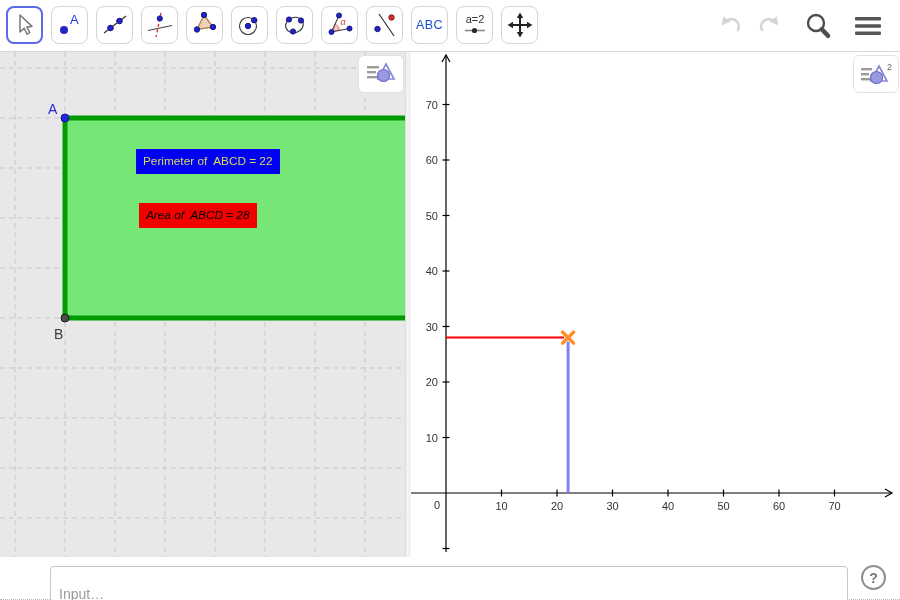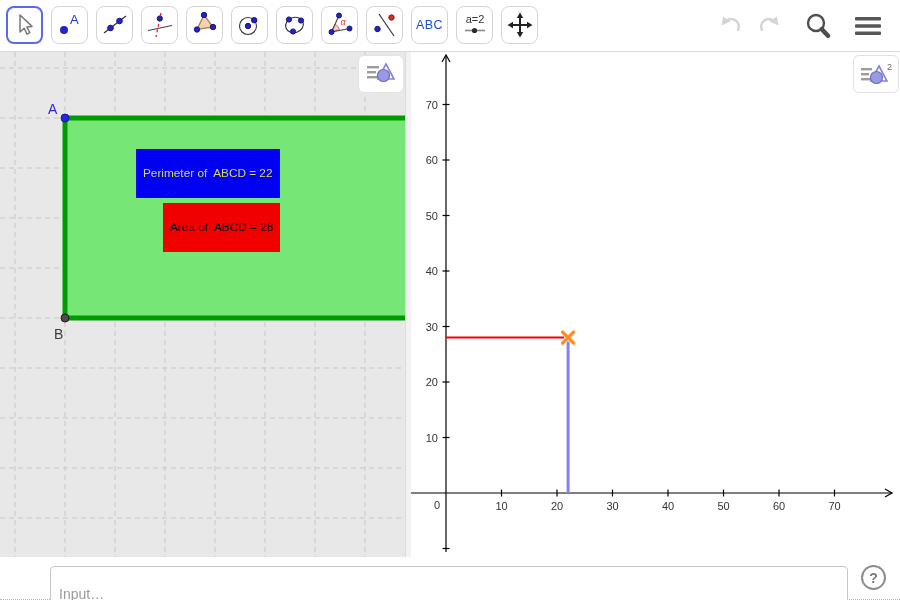--- a/index.html
+++ b/index.html
@@ -19,21 +19,21 @@
 
   
   .main{display:flex;height:505px;}
   .view{position:relative;overflow:hidden;}
   .view1{width:405px;background:#e8e8e8;}
   .divider{width:6px;background:#f2f2f2;border-left:1px solid #dcdcdc;box-sizing:border-box;}
   .view2{width:489px;background:#ffffff;}
   .stylebar-btn{position:absolute;top:3px;right:1px;width:46px;height:38px;background:#fff;
                 border:1px solid #e2e2e2;border-radius:6px;display:flex;align-items:center;
                 justify-content:center;padding:0;cursor:pointer;}
-  .glabel{position:absolute;font-size:11.8px;line-height:17px;padding:16px 7px;white-space:pre;cursor:move;}
+  .glabel{position:absolute;font-size:11.8px;line-height:17px;padding:4px 7px;white-space:pre;cursor:move;}
 
   
   .inputbar{position:relative;height:43px;background:#fff;border-bottom:1px dotted #b5b5b5;box-sizing:border-box;}
   .inputbar input{position:absolute;left:50px;top:9px;width:780px;height:22px;border:1px solid #c6c6c6;
                   border-radius:4px;padding:16px 8px;font-size:14px;color:#333;outline:none;
                   font-family:"Liberation Sans",sans-serif;}
   .inputbar input::placeholder{color:#9b9b9b;}
   .help-btn{position:absolute;right:14px;top:8px;width:25px;height:25px;border-radius:50%;
             border:2px solid #8d8d8d;background:#fff;color:#777;font-size:14px;font-weight:bold;
             display:flex;align-items:center;justify-content:center;padding:0;cursor:pointer;box-sizing:border-box;}
@@ -196,21 +196,21 @@
             <line x1="0" y1="416" x2="405" y2="416" stroke="#c7c7c7" stroke-width="1" stroke-dasharray="5,4"></line>
             <line x1="0" y1="466" x2="405" y2="466" stroke="#c7c7c7" stroke-width="1" stroke-dasharray="5,4"></line>
           </g>
           <rect x="65" y="66" width="350" height="200" fill="#76e676" stroke="#009b00" stroke-width="5"></rect>
           <circle cx="65" cy="66" r="4" fill="#2929d4" stroke="#1515a0"></circle>
           <text x="48" y="62" font-size="14" fill="#2929d4">A</text>
           <circle cx="65" cy="266" r="4" fill="#4d4d4d" stroke="#1a1a1a"></circle>
           <text x="54" y="287" font-size="14" fill="#3d3d3d">B</text>
         </svg>
       <div class="glabel" id="perimLabel" style="left: 136px; top: 97px; background: rgb(0, 0, 242); color: rgb(217, 217, 92);">Perimeter of  ABCD = 22</div>
-      <div class="glabel" id="areaLabel" style="left: 163px; top: 151px; background: rgb(241, 0, 0); color: rgb(0, 0, 0);">Area of  ABCD = 28</div>
+      <div class="glabel" id="areaLabel" style="left: 139px; top: 151px; background: rgb(241, 0, 0); color: rgb(0, 0, 0); font-style: italic;">Area of  ABCD = 28</div>
       <button class="stylebar-btn">
         <svg width="32" height="24" viewBox="0 0 32 24">
           <rect x="2" y="4" width="12" height="2.4" fill="#9c9c9c"></rect>
           <rect x="2" y="9" width="9" height="2.4" fill="#9c9c9c"></rect>
           <rect x="2" y="14" width="12" height="2.4" fill="#9c9c9c"></rect>
           <polygon points="21,2 29,17 13,17" fill="none" stroke="#8585d6" stroke-width="1.6"></polygon>
           <circle cx="18.5" cy="13.5" r="6" fill="#9a9ae2" stroke="#6f6fc9" stroke-width="1.2"></circle>
         </svg>
       </button>
     </div>

